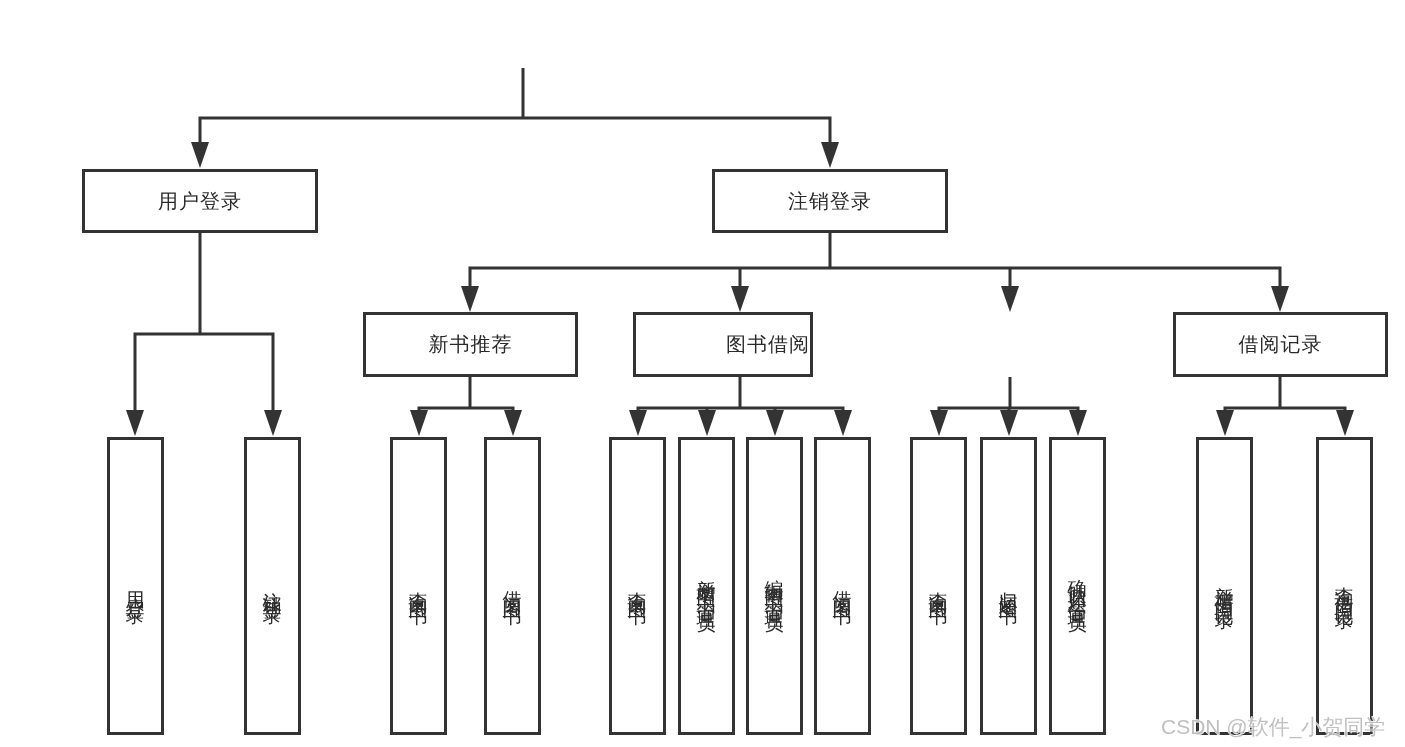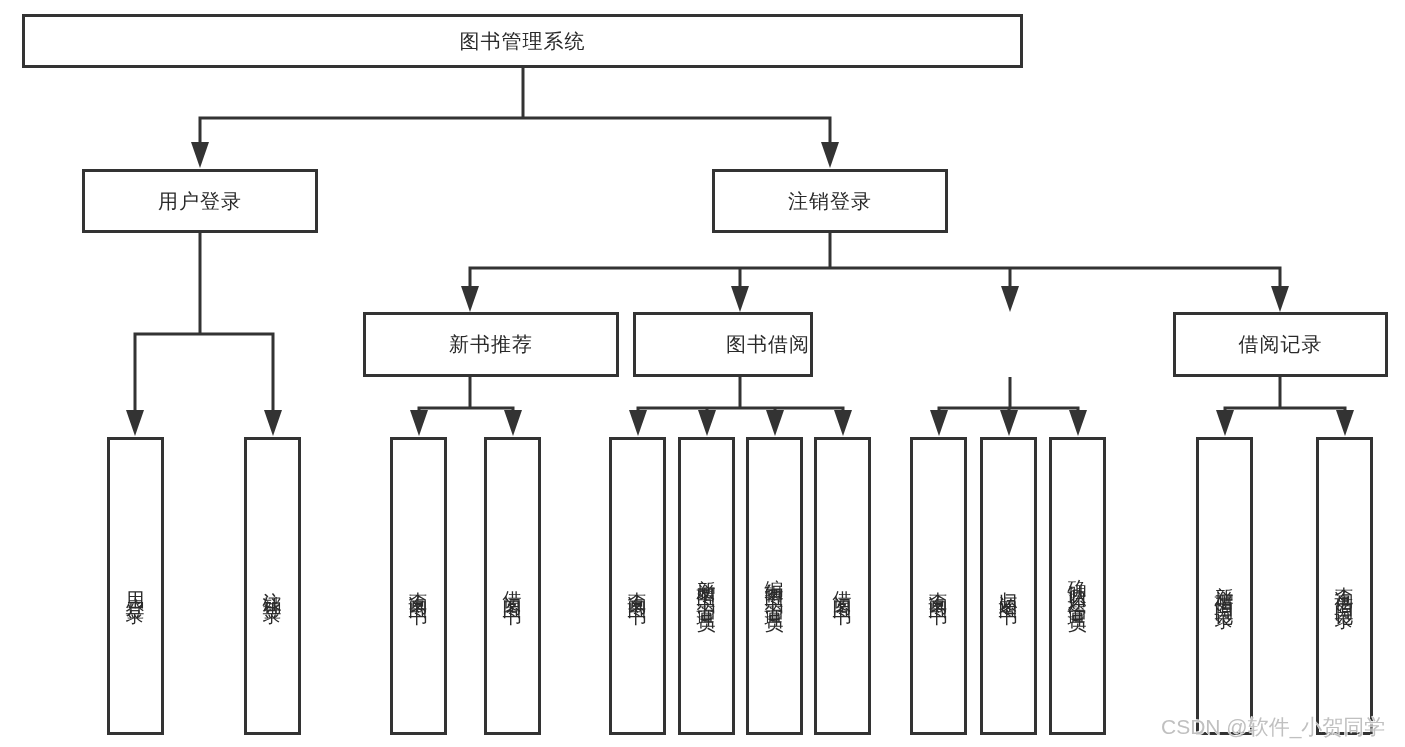--- a/index.html
+++ b/index.html
@@ -110,32 +110,29 @@
       <polygon points="766,410 784,410 775,436"></polygon>
       <polygon points="834,410 852,410 843,436"></polygon>
       <polygon points="930,410 948,410 939,436"></polygon>
       <polygon points="1000,410 1018,410 1009,436"></polygon>
       <polygon points="1069,410 1087,410 1078,436"></polygon>
       <polygon points="1216,410 1234,410 1225,436"></polygon>
       <polygon points="1336,410 1354,410 1345,436"></polygon>
     </g>
   </svg>
 
-  <div class="hbox" style="left:22px; top:14px; width:1001px; height:54px;">
-    <span>图书管理系统</span>
-  </div>
 
   <div class="hbox" style="left:82px; top:169px; width:236px; height:64px;">
     <span>用户登录</span>
   </div>
   <div class="hbox" style="left:712px; top:169px; width:236px; height:64px;">
     <span>注销登录</span>
   </div>
 
-  <div class="hbox" style="left:363px; top:312px; width:256px; height:65px;font-family:Liberation Mono, monospace;">
+  <div class="hbox" style="left:363px; top:312px; width:215px; height:65px;font-family:Liberation Mono, monospace;">
     <span>新书推荐</span>
   </div>
   <div class="hbox" style="left:633px; top:312px; width:180px; height:65px;justify-content:flex-end;">
     <span>图书借阅</span>
   </div>
   <div class="hbox" style="left:1173px; top:312px; width:215px; height:65px;">
     <span>借阅记录</span>
   </div>
 
   <div class="vbox" style="left:107px;">

